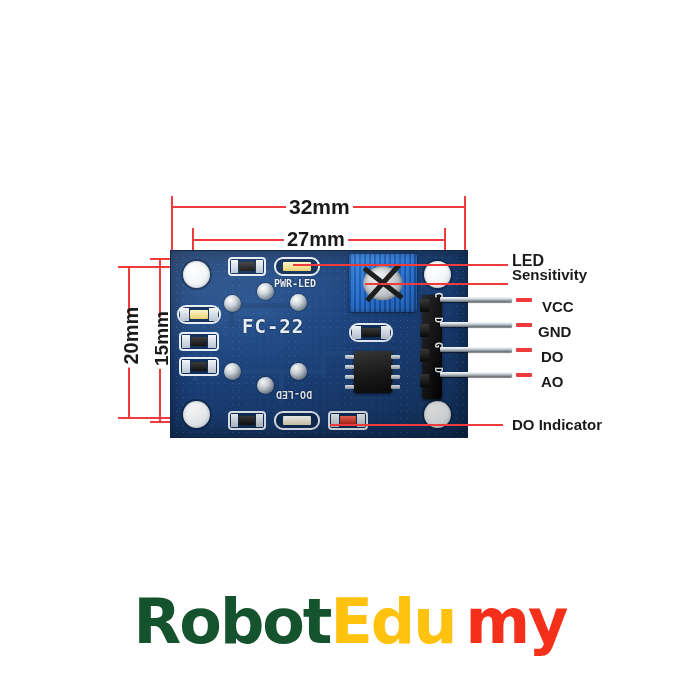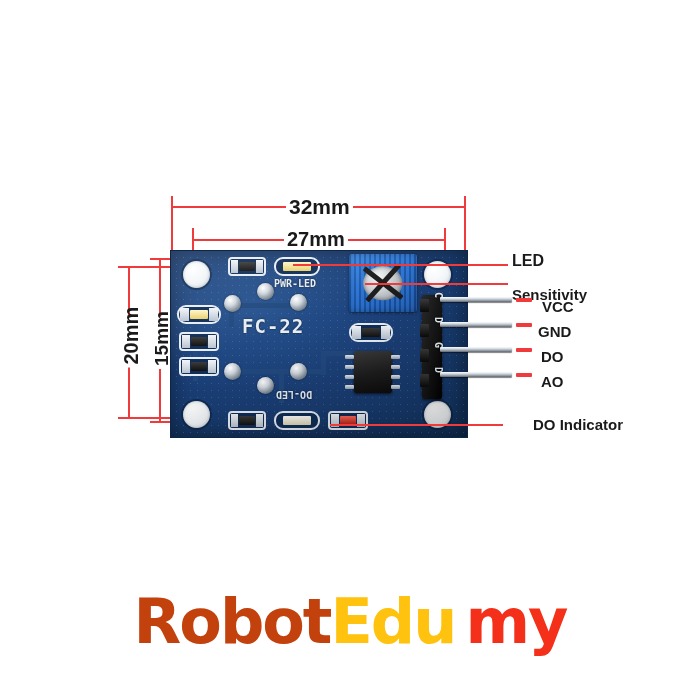--- a/index.html
+++ b/index.html
@@ -172,21 +172,21 @@
     position:absolute;left:0;top:575px;width:700px;text-align:center;
   }
   #logo .word{
     font-family:"DejaVu Sans", sans-serif;
     font-weight:bold;
     font-size:62px;
     letter-spacing:-2px;
     line-height:1;
     display:inline-block;
   }
-  #logo .w-robot{color:#c2410c;}
+  #logo .w-robot{color:#14532d;}
   #logo .w-edu{color:#ffc20e;margin-top:16px;}
   #logo .w-my{color:#f4301a;margin-left:10px;}
   #tagline{
     position:absolute;left:0;top:645px;width:700px;text-align:center;
     font-family:"Liberation Sans", sans-serif;
     font-size:25px;color:#1a1a1a;
   }
 </style>
 </head>
 <body>
@@ -326,35 +326,35 @@
     <div class="hdrpin" style="left:440px;top:347px;width:72px;"></div>
     <div class="hdrpin" style="left:440px;top:372px;width:72px;"></div>
   </div>
 
   <div>
 
     <div class="lead" style="left:293px;top:264px;width:215px;"></div>
     <div class="callout" style="left:512px;top:252px;font-size:16px;">LED</div>
 
     <div class="lead" style="left:365px;top:283px;width:143px;"></div>
-    <div class="callout" style="left:512px;top:286px;font-size:15px;">Sensitivity</div>
+    <div class="callout" style="left:512px;top:266px;font-size:15px;">Sensitivity</div>
 
     <div class="tick" style="left:516px;top:298px;"></div>
     <div class="callout" style="left:542px;top:298px;font-size:15px;">VCC</div>
 
     <div class="tick" style="left:516px;top:323px;"></div>
     <div class="callout" style="left:538px;top:323px;font-size:15px;">GND</div>
 
     <div class="tick" style="left:516px;top:348px;"></div>
     <div class="callout" style="left:541px;top:348px;font-size:15px;">DO</div>
 
     <div class="tick" style="left:516px;top:373px;"></div>
     <div class="callout" style="left:541px;top:373px;font-size:15px;">AO</div>
 
     <div class="lead" style="left:330px;top:424px;width:173px;"></div>
-    <div class="callout" style="left:533px;top:416px;font-size:15px;">DO Indicator</div>
+    <div class="callout" style="left:512px;top:416px;font-size:15px;">DO Indicator</div>
   </div>
 
   <div id="logo">
     <span class="word w-robot">Robot</span><span class="word w-edu">Edu</span><span class="word w-my">my</span>
   </div>
 
 </div>
 
 </body></html>

